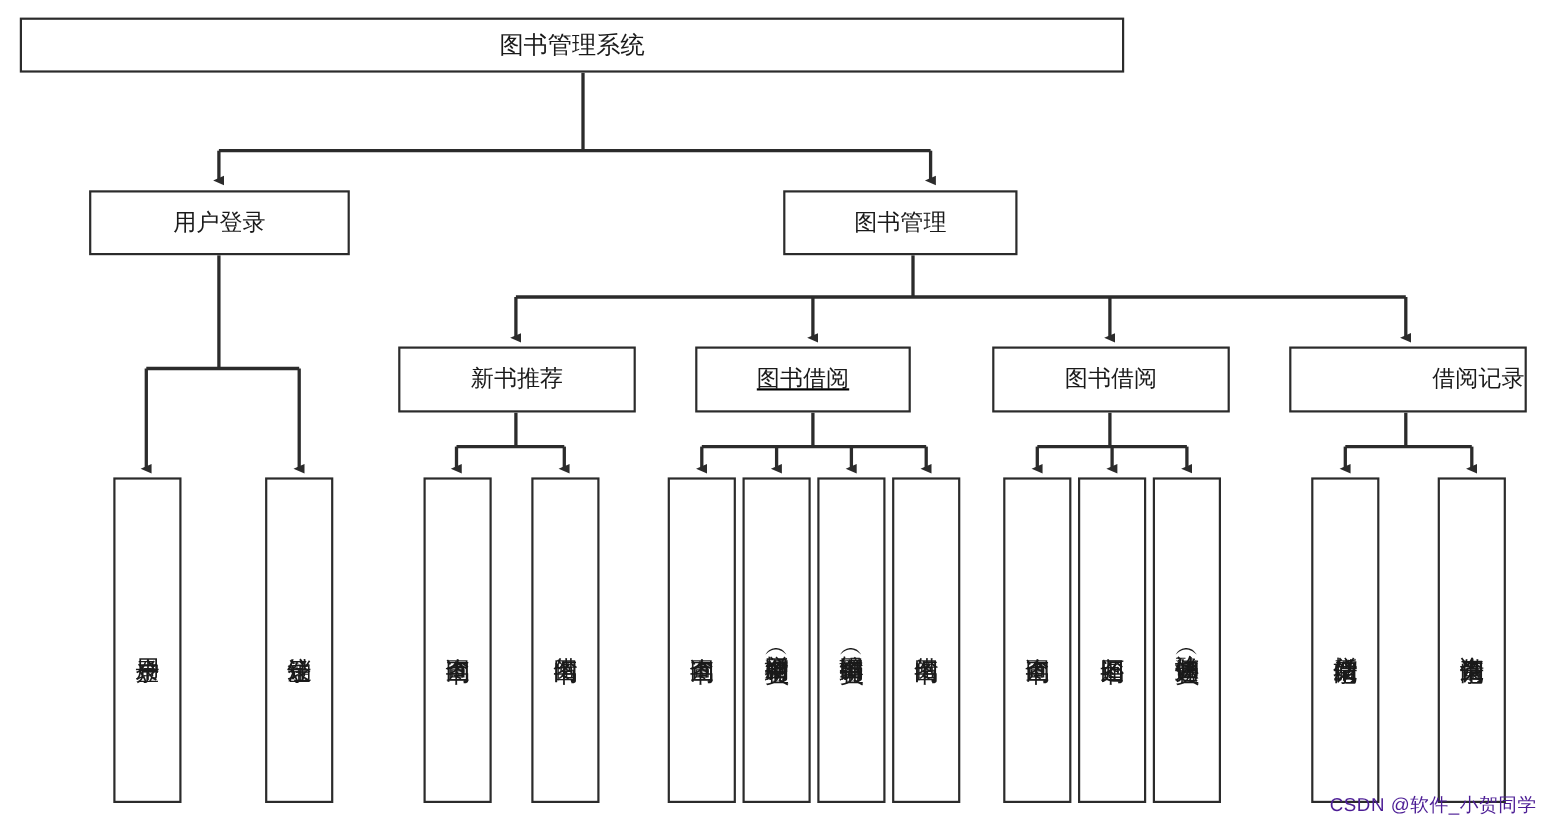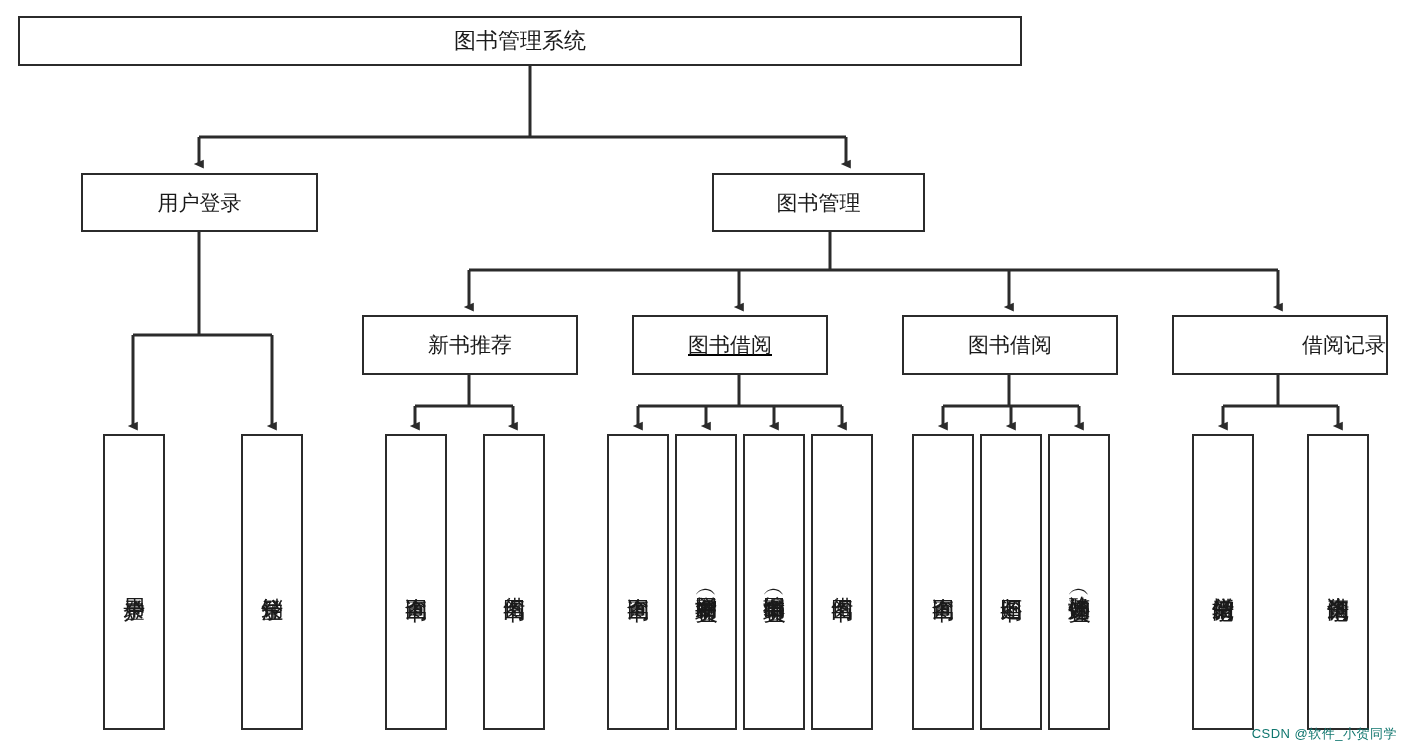--- a/index.html
+++ b/index.html
@@ -51,22 +51,22 @@
     font-size: 22px;
     letter-spacing: 1px;
   }
   .node-box.root .node-label {
     font-size: 22px;
   }
   #watermark {
     position: absolute;
     right: 8px;
     bottom: 4px;
-    font-size: 13px;
-    color: #0f766e;
+    font-size: 17px;
+    color: #4c1d95;
     font-family: "Liberation Sans", "DejaVu Sans", sans-serif;
     letter-spacing: 0.5px;
     user-select: none;
     pointer-events: none;
   }
 </style>
 </head>
 <body>
 
 <div id="canvas">

